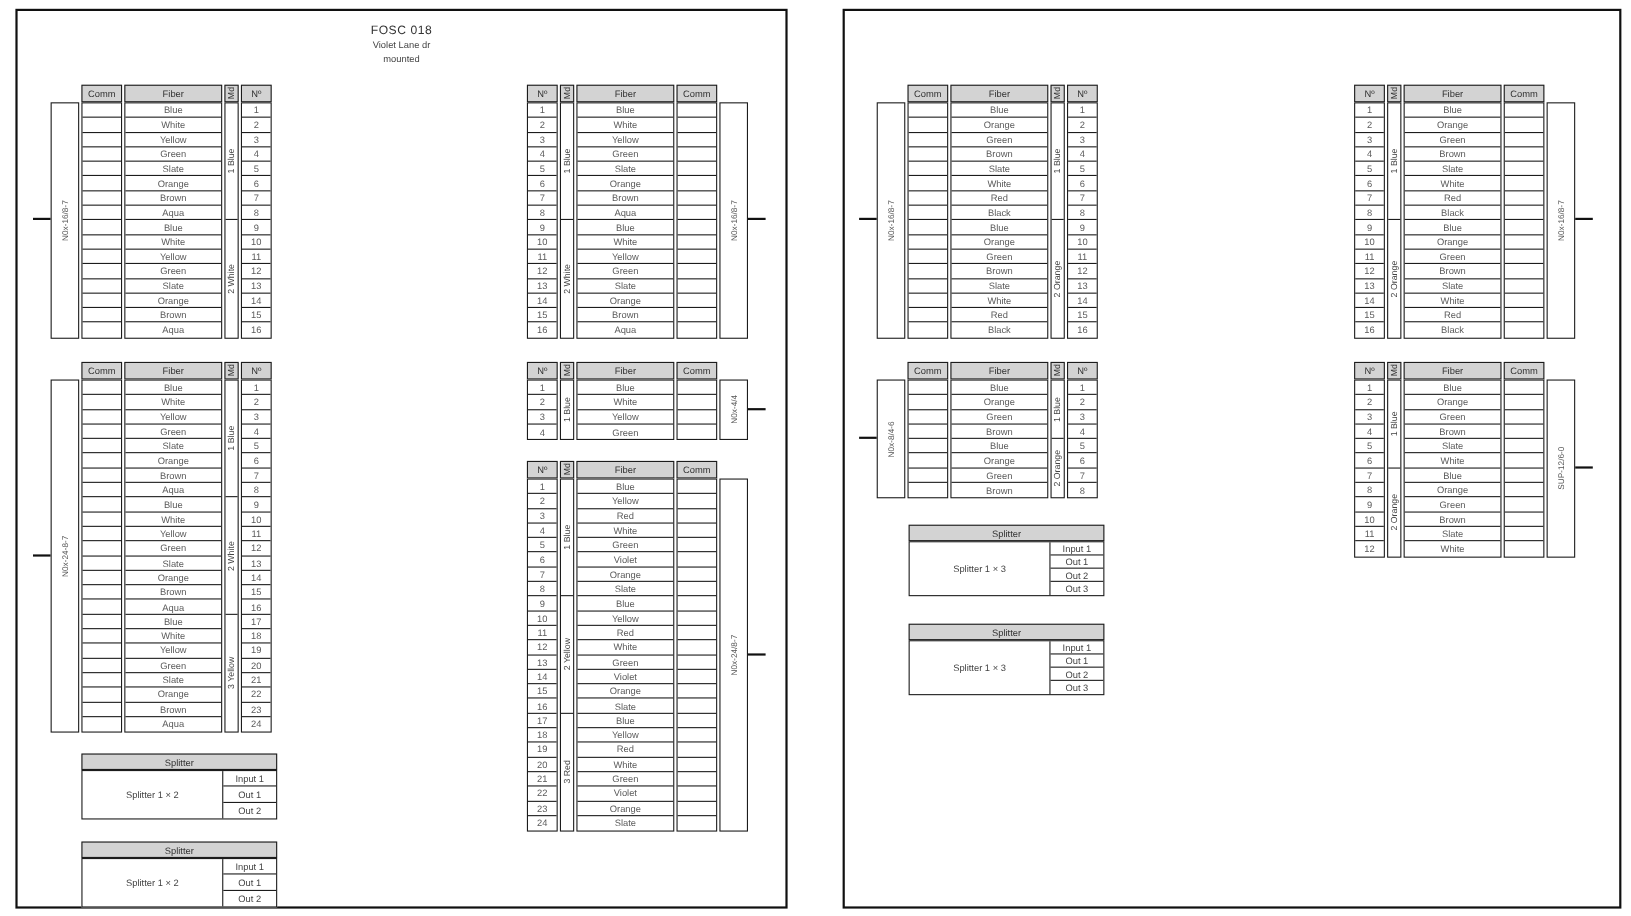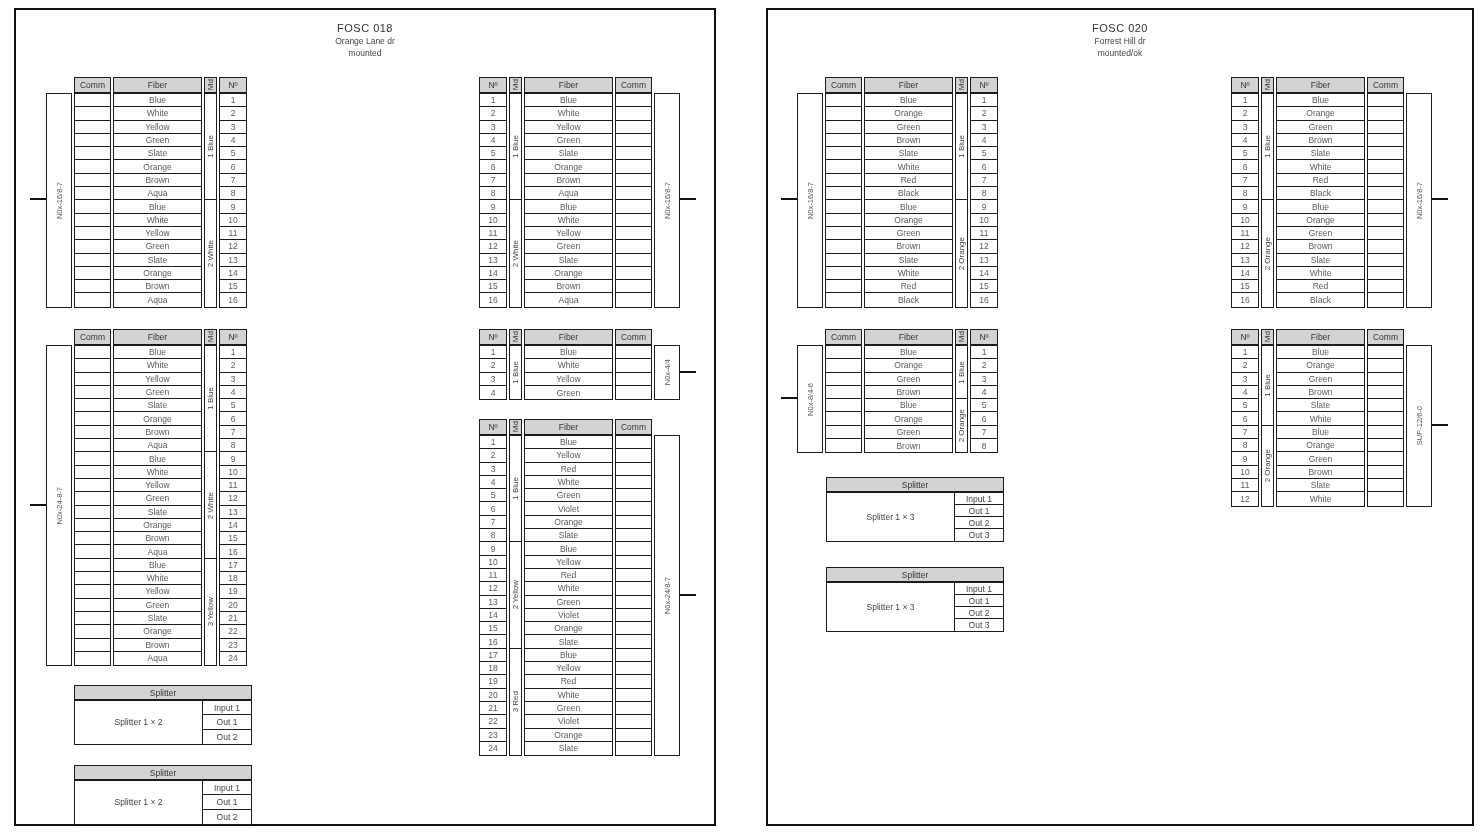--- a/index.html
+++ b/index.html
@@ -82,27 +82,22 @@
       <polyline points="1004.0,600.0 1108.0,600.0 1203.0,404.9 1231.0,404.9" fill="none" stroke="#e98a2e" stroke-width="1.3"></polyline>
       <polyline points="1004.0,612.0 1114.0,612.0 1209.0,418.1 1231.0,418.1" fill="none" stroke="#e98a2e" stroke-width="1.3"></polyline>
       <polyline points="1004.0,624.0 1120.0,624.0 1215.0,431.4 1231.0,431.4" fill="none" stroke="#e98a2e" stroke-width="1.3"></polyline>
     </svg>
 
   <div class="page" style="left:14px;top:8px;width:702px;height:818px;"></div>
   <div class="page" style="left:766px;top:8px;width:708px;height:818px;"></div>
 
   <div class="titleblock" style="left:265px;top:22px;width:200px;">
     <div class="t1">FOSC 018</div>
-    <div class="t2">Orange Lane dr</div>
+    <div class="t2">Violet Lane dr</div>
     <div class="t3">mounted</div>
-  </div>
-  <div class="titleblock" style="left:1020px;top:22px;width:200px;">
-    <div class="t1">FOSC 020</div>
-    <div class="t2">Forrest Hill dr</div>
-    <div class="t3">mounted/ok</div>
   </div>
 <div class="abox" style="left: 74px; top: 77px; width: 37px; height: 16px; border: 1px solid rgb(28, 28, 28); background: rgb(211, 211, 211); display: flex; align-items: center; justify-content: center; font-size: 8.5px; color: rgb(51, 51, 51);">Comm</div>
     <div class="abox" style="left: 113px; top: 77px; width: 89px; height: 16px; border: 1px solid rgb(28, 28, 28); background: rgb(211, 211, 211); display: flex; align-items: center; justify-content: center; font-size: 8.5px; color: rgb(51, 51, 51);">Fiber</div>
     <div class="abox" style="left: 204px; top: 77px; width: 13px; height: 16px; border: 1px solid rgb(28, 28, 28); background: rgb(211, 211, 211); display: flex; align-items: center; justify-content: center; font-size: 8.5px; color: rgb(51, 51, 51);">
       <span class="vtext" style="font-size: 8px;">Md</span>
     </div>
     <div class="abox" style="left: 219px; top: 77px; width: 28px; height: 16px; border: 1px solid rgb(28, 28, 28); background: rgb(211, 211, 211); display: flex; align-items: center; justify-content: center; font-size: 8.5px; color: rgb(51, 51, 51);">Nº</div>
     <div class="abox" style="left: 74px; top: 93px; width: 37px; height: 214.8px; border: 1px solid rgb(28, 28, 28); background: rgb(255, 255, 255);">
       <div style="box-sizing: border-box; height: 13.3px; font-size: 8.5px; color: rgb(90, 90, 90); display: flex; align-items: center; justify-content: center; border-bottom: 1px solid rgb(28, 28, 28);"></div>
       <div style="box-sizing: border-box; height: 13.3px; font-size: 8.5px; color: rgb(90, 90, 90); display: flex; align-items: center; justify-content: center; border-bottom: 1px solid rgb(28, 28, 28);"></div>

